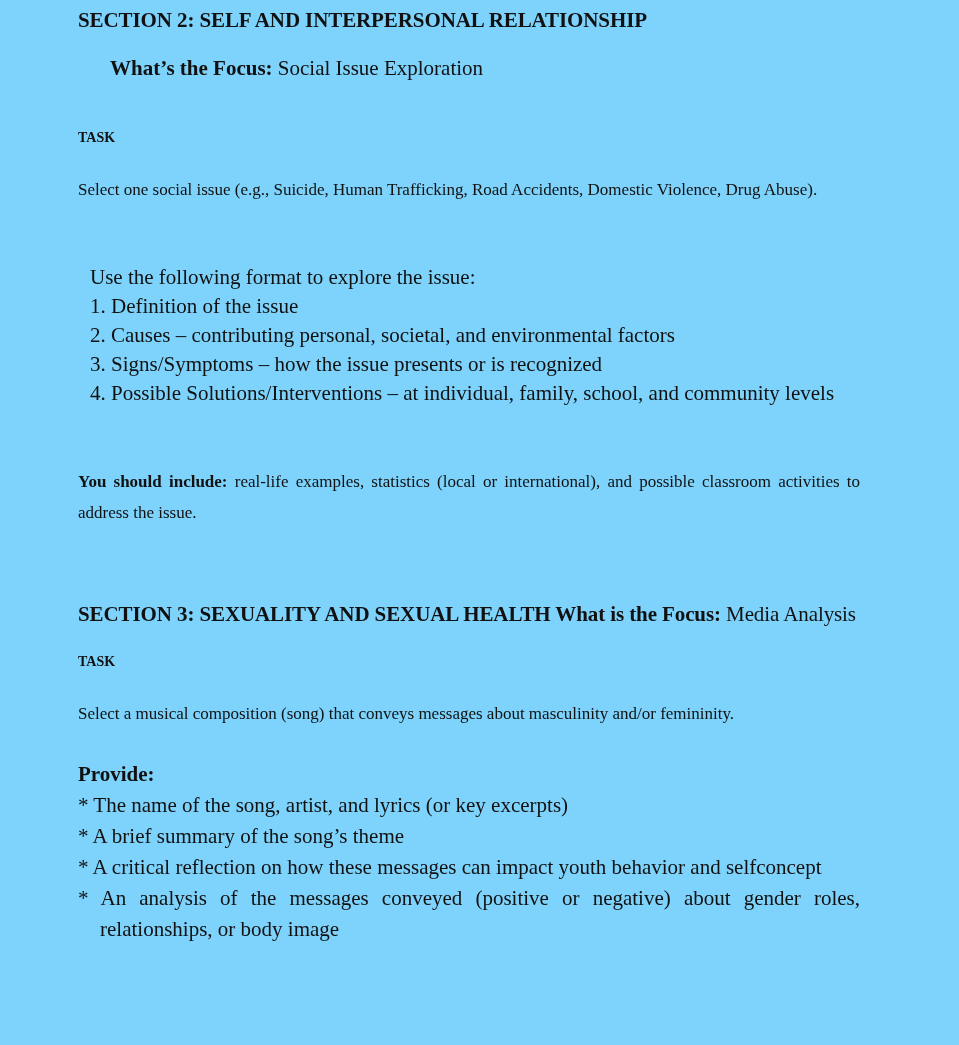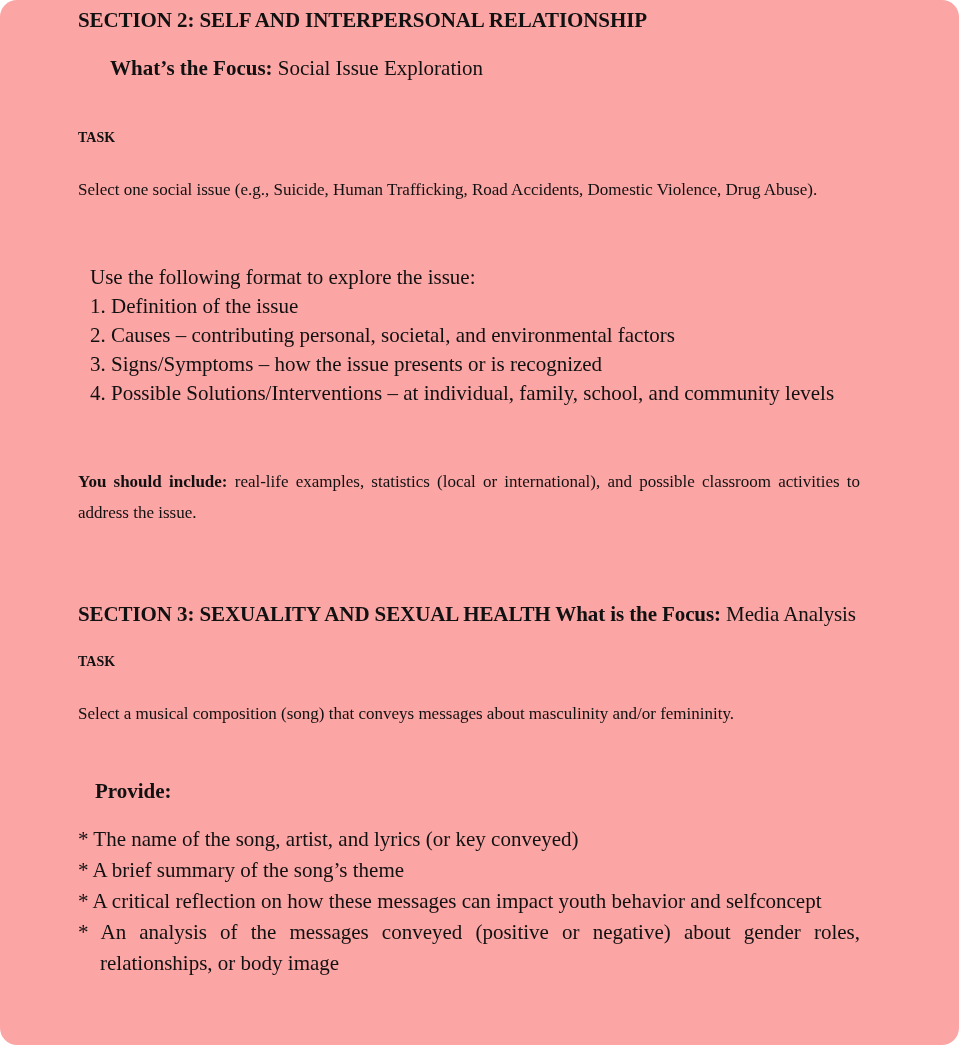--- a/index.html
+++ b/index.html
@@ -11,23 +11,22 @@
     width: 959px;
     height: 1045px;
     font-family: "Liberation Serif", "DejaVu Serif", serif;
     color: #111111;
     -webkit-font-smoothing: antialiased;
   }
   .page {
     position: relative;
     width: 959px;
     height: 1045px;
-    background: #fca5a5;
+    background: #7dd3fc;
     overflow: hidden;
-    border-radius: 17px;
   }
   .content {
     position: absolute;
     left: 78px;
     top: 6px;
     width: 782px;
   }
 
   .section-heading {
     font-size: 21px;
@@ -92,21 +91,21 @@
     margin-bottom: 0px;
   }
   .bullets .bullet.nojust {
     text-align: left;
   }
 
   .provide-label {
     font-size: 21px;
     font-weight: bold;
     line-height: 31px;
-    margin: 17px;
+    margin: 0;
   }
   .gap-md { height: 30px; }
   .gap-lg { height: 46px; }
   .gap-xl { height: 72px; }
 </style>
 </head>
 <body>
 
 <div class="page">
   <div class="content">
@@ -139,20 +138,20 @@
 
     <p class="task-label">TASK</p>
 
     <p class="para">Select a musical composition (song) that conveys messages about masculinity and/or femininity.</p>
 
     <div class="gap-md"></div>
 
     <p class="provide-label">Provide:</p>
 
     <div class="bullets">
-      <span class="bullet nojust">* The name of the song, artist, and lyrics (or key conveyed)</span>
+      <span class="bullet nojust">* The name of the song, artist, and lyrics (or key excerpts)</span>
       <span class="bullet nojust">* A brief summary of the song’s theme</span>
       <span class="bullet nojust">* A critical reflection on how these messages can impact youth behavior and selfconcept</span>
       <span class="bullet">* An analysis of the messages conveyed (positive or negative) about gender roles, relationships, or body image</span>
     </div>
 
   </div>
 </div>
 
 </body></html>

